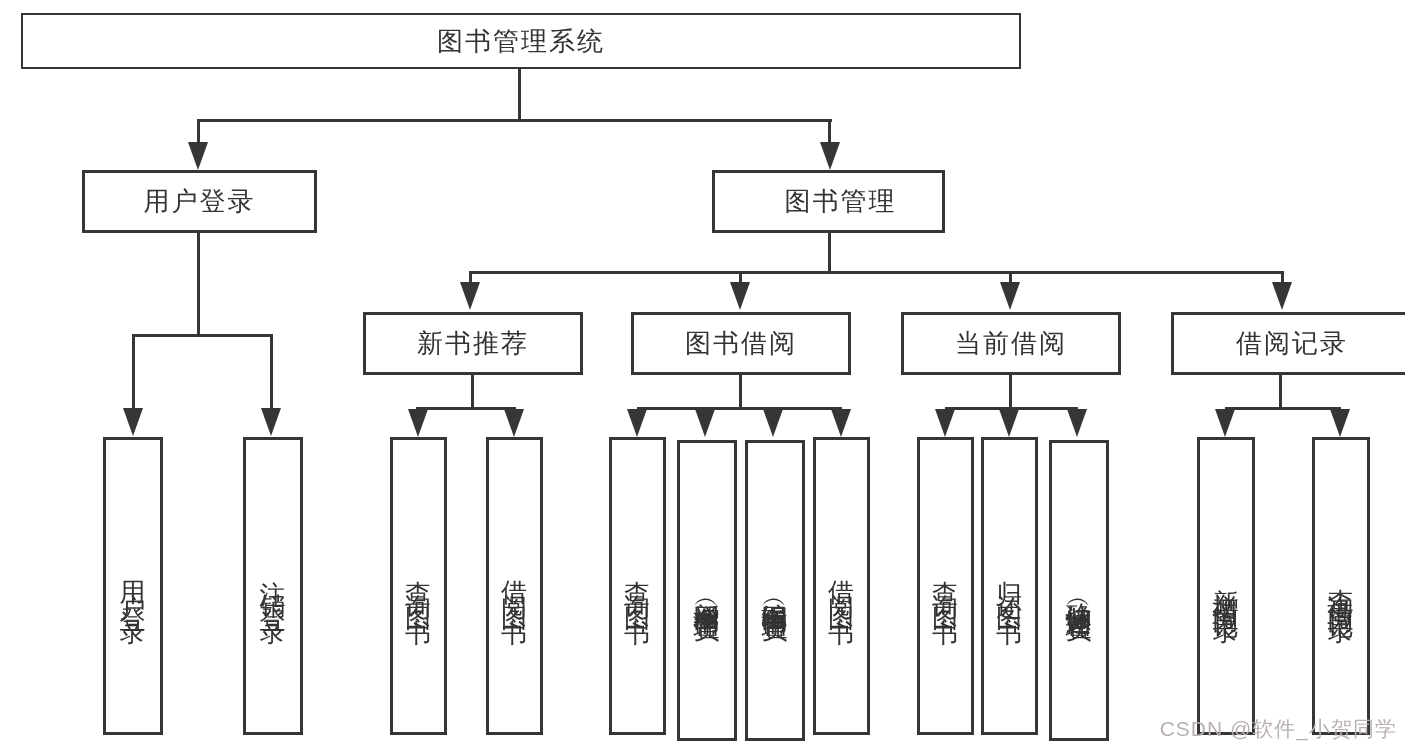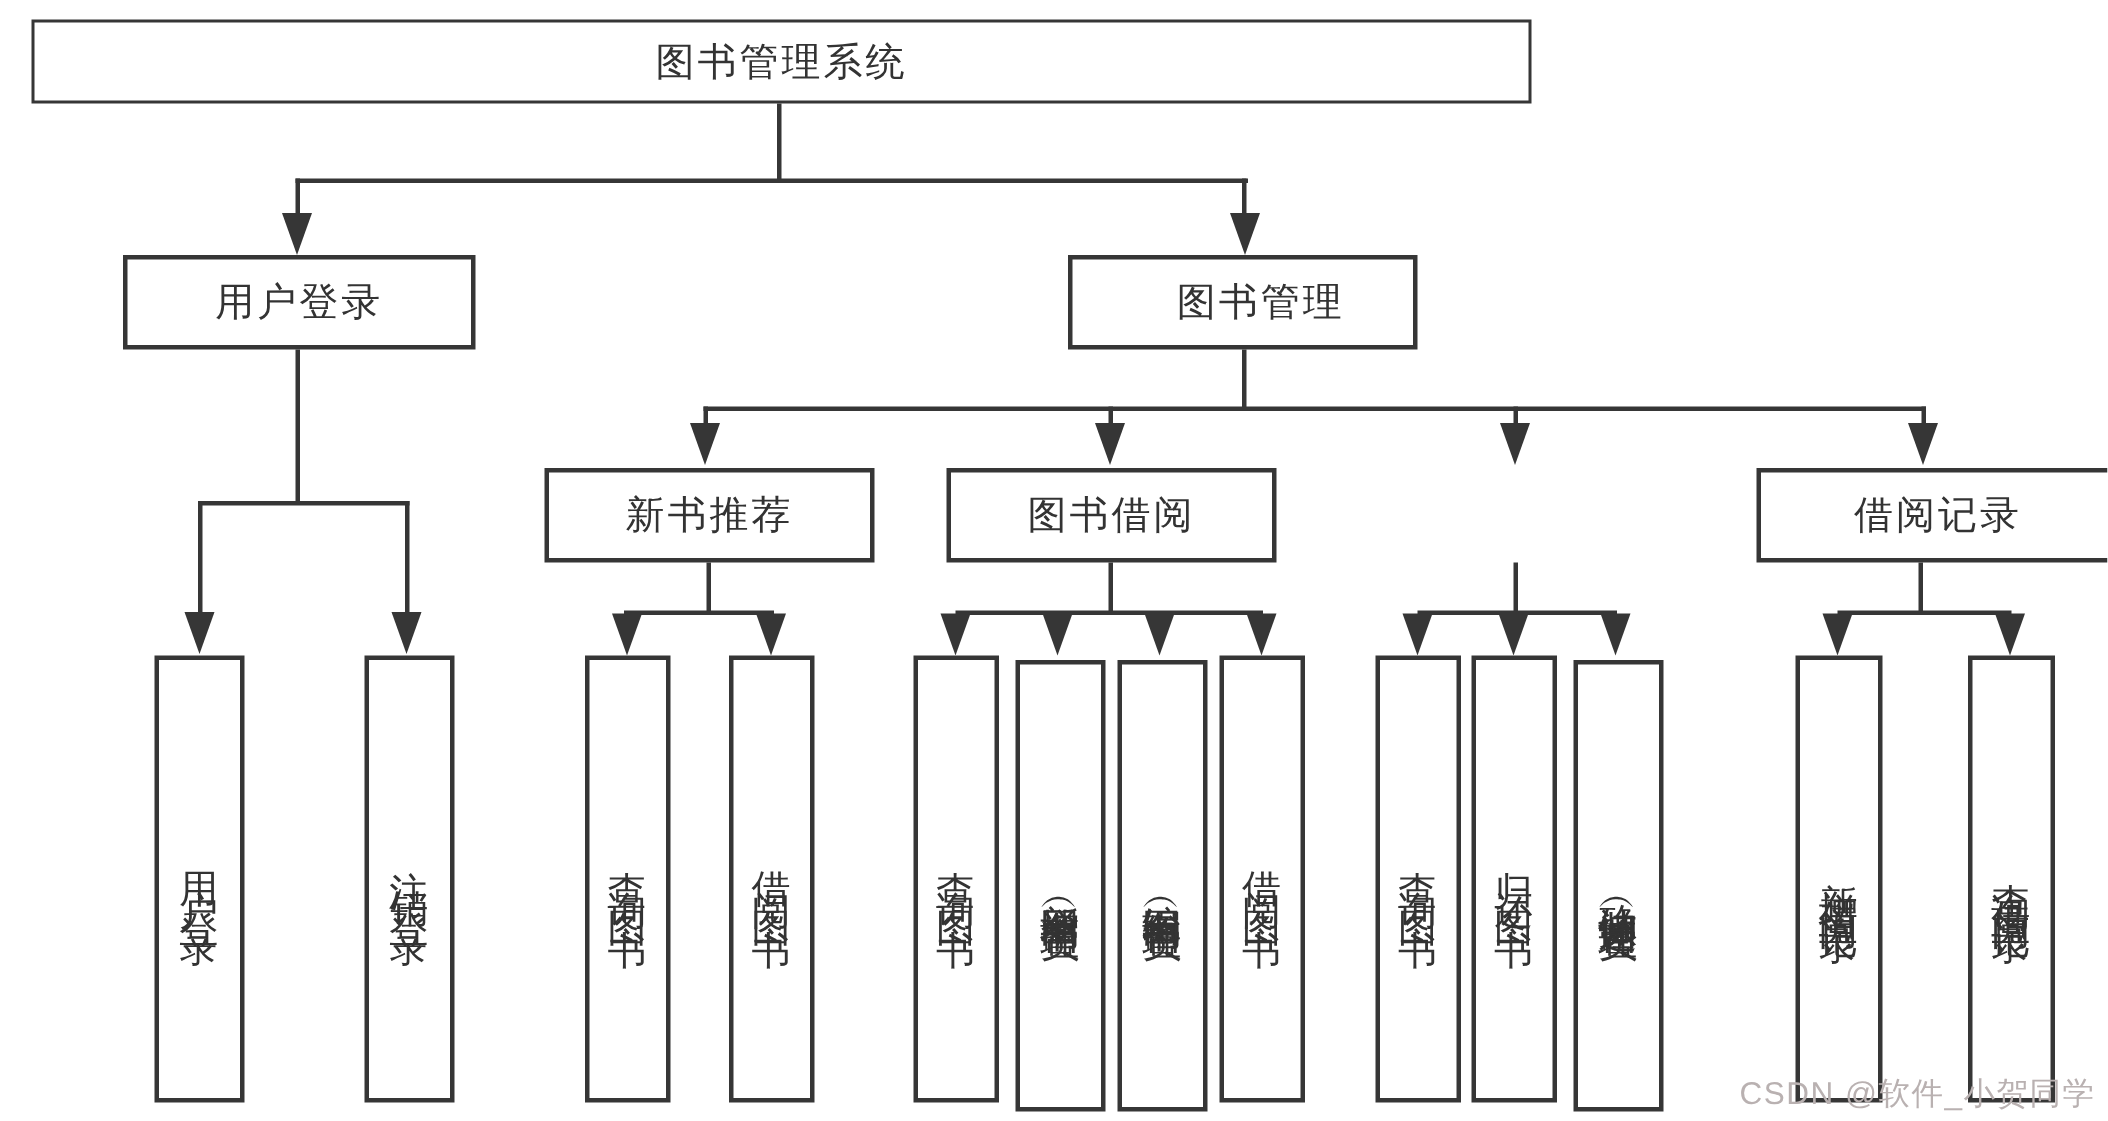--- a/index.html
+++ b/index.html
@@ -71,20 +71,23 @@
   <div class="arrow" style="left:1000px;top:282px;"></div>
   <div class="line" style="left:1281px;top:271px;width:3px;height:14px;"></div>
   <div class="arrow" style="left:1272px;top:282px;"></div>
 
   <div class="box" style="left:363px;top:312px;width:220px;height:63px;">
     <span>新书推荐</span>
   </div>
   <div class="box" style="left:631px;top:312px;width:220px;height:63px;">
     <span>图书借阅</span>
   </div>
+  <div class="box" style="left:901px;top:312px;width:220px;height:63px;">
+    <span>当前借阅</span>
+  </div>
   <div class="box" style="left:1171px;top:312px;width:242px;height:63px;">
     <span>借阅记录</span>
   </div>
 
   <div class="line" style="left:471px;top:375px;width:3px;height:35px;"></div>
   <div class="line" style="left:416px;top:407px;width:100px;height:3px;"></div>
   <div class="arrow" style="left:408px;top:409px;"></div>
   <div class="arrow" style="left:504px;top:409px;"></div>
 
   <div class="line" style="left:739px;top:375px;width:3px;height:35px;"></div>

